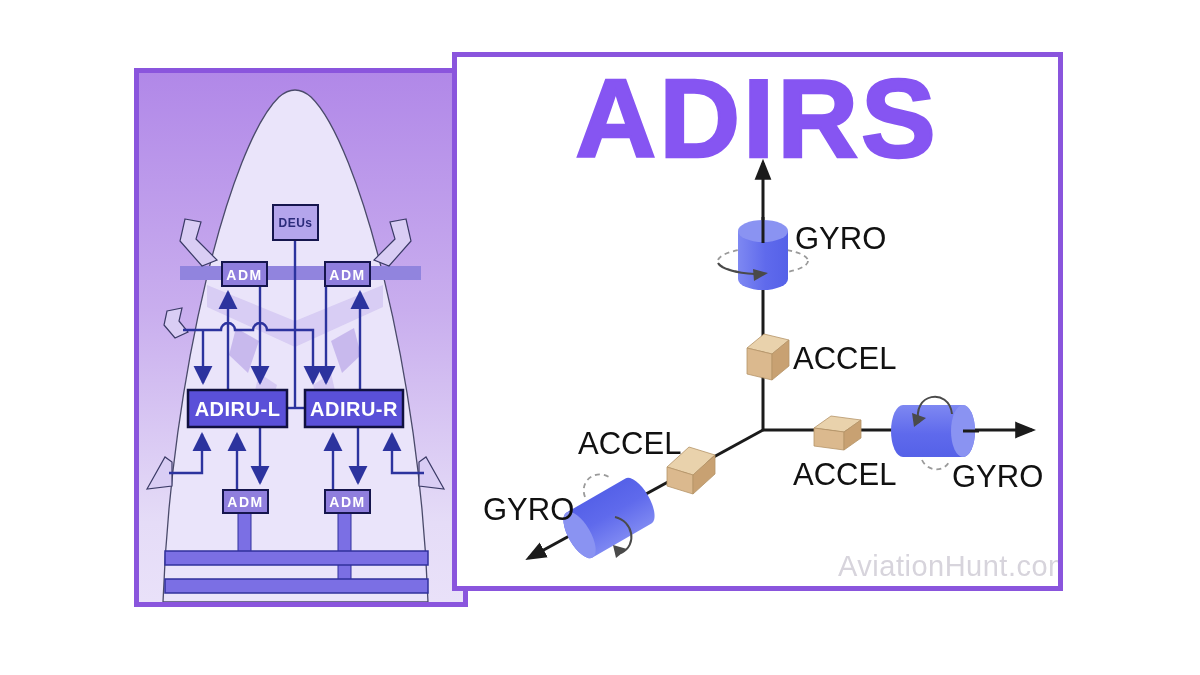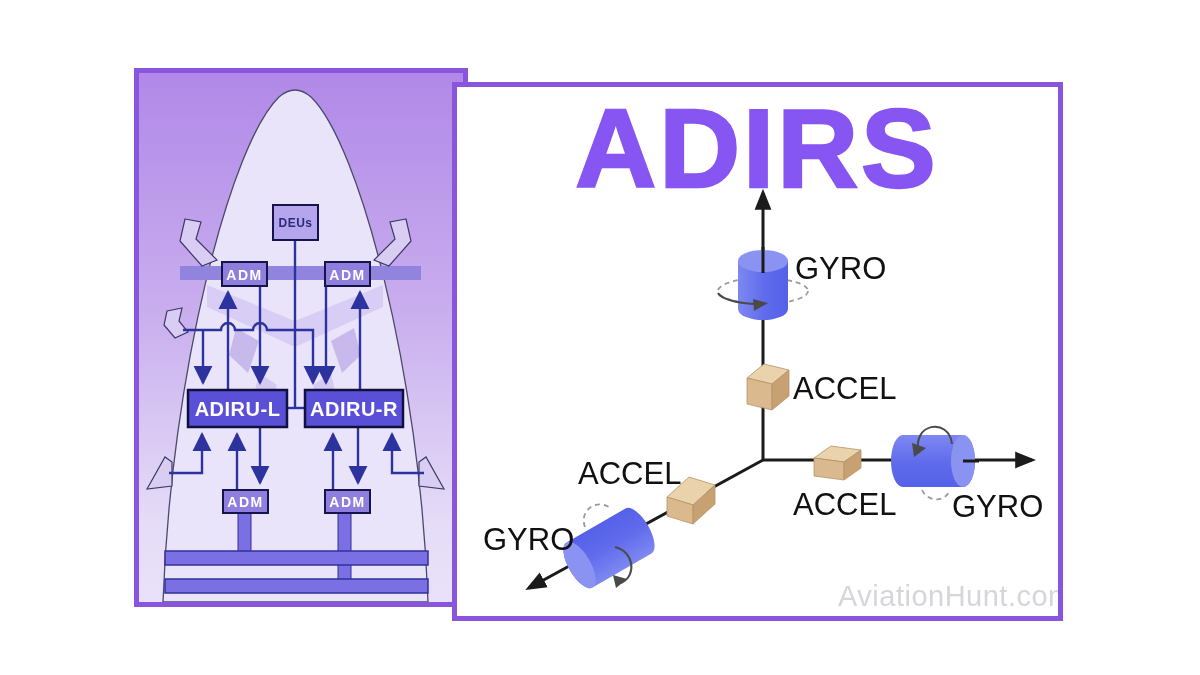--- a/index.html
+++ b/index.html
@@ -1,20 +1,20 @@
 <!DOCTYPE html>
 <html style="--panel_border: #8a55dd; --title_purple: #8655f2; --wire_navy: #2c339e; --axis_black: #1b1b1b; --gyro_blue: #5f6aec; --gyro_blue_light: #8a93f2; --accel_tan: #dbb98e; --accel_tan_light: #e9d2ac; --accel_tan_dark: #c8a172; --adiru_fill: #5a50d8; --adm_fill: #8f7edd; --deus_fill: #b4a5ec; --band_purple: #9184de; --bar_purple: #7b6fe4; --body_lavender: #eae4fa; --vane_fill: #d9cdf4; --left_bg_top: #b188e8; --left_bg_bottom: #e9e1f9; --watermark_gray: #d7d4dc;"><head>
 <meta charset="utf-8">
 <style>
   html,body{margin:0;padding:0;background:#ffffff;width:1200px;height:675px;overflow:hidden;}
   body{position:relative;font-family:"Liberation Sans",sans-serif;}
   .panel{position:absolute;box-sizing:border-box;border:5px solid var(--panel_border,#8a55dd);}
   #left-panel{left:134px;top:68px;width:334px;height:539px;
     background:linear-gradient(180deg,var(--left_bg_top,#b188e8) 0%,#c9aeee 45%,#e5dcf7 85%,var(--left_bg_bottom,#e9e1f9) 100%);}
-  #right-panel{left:452px;top:82px;width:611px;height:539px;background:#ffffff;}
+  #right-panel{left:452px;top:52px;width:611px;height:539px;background:#ffffff;}
   svg{position:absolute;left:0;top:0;display:block;}
   svg text{font-family:"Liberation Sans",sans-serif;}
   .wire{stroke:var(--wire_navy,#2c339e);stroke-width:2.4;fill:none;}
   .wire-arrow{fill:var(--wire_navy,#2c339e);}
   .axis{stroke:var(--axis_black,#1b1b1b);stroke-width:3;fill:none;}
   .axis-arrow{fill:var(--axis_black,#1b1b1b);}
   .body-fill{fill:var(--body_lavender,#eae4fa);stroke:#4a4a6a;stroke-width:1.3;}
   .band{fill:var(--band_purple,#9184de);}
   .bar{fill:var(--bar_purple,#7b6fe4);stroke:#31319c;stroke-width:1.5;}
   .stub{fill:var(--bar_purple,#7b6fe4);stroke:#31319c;stroke-width:1;}

